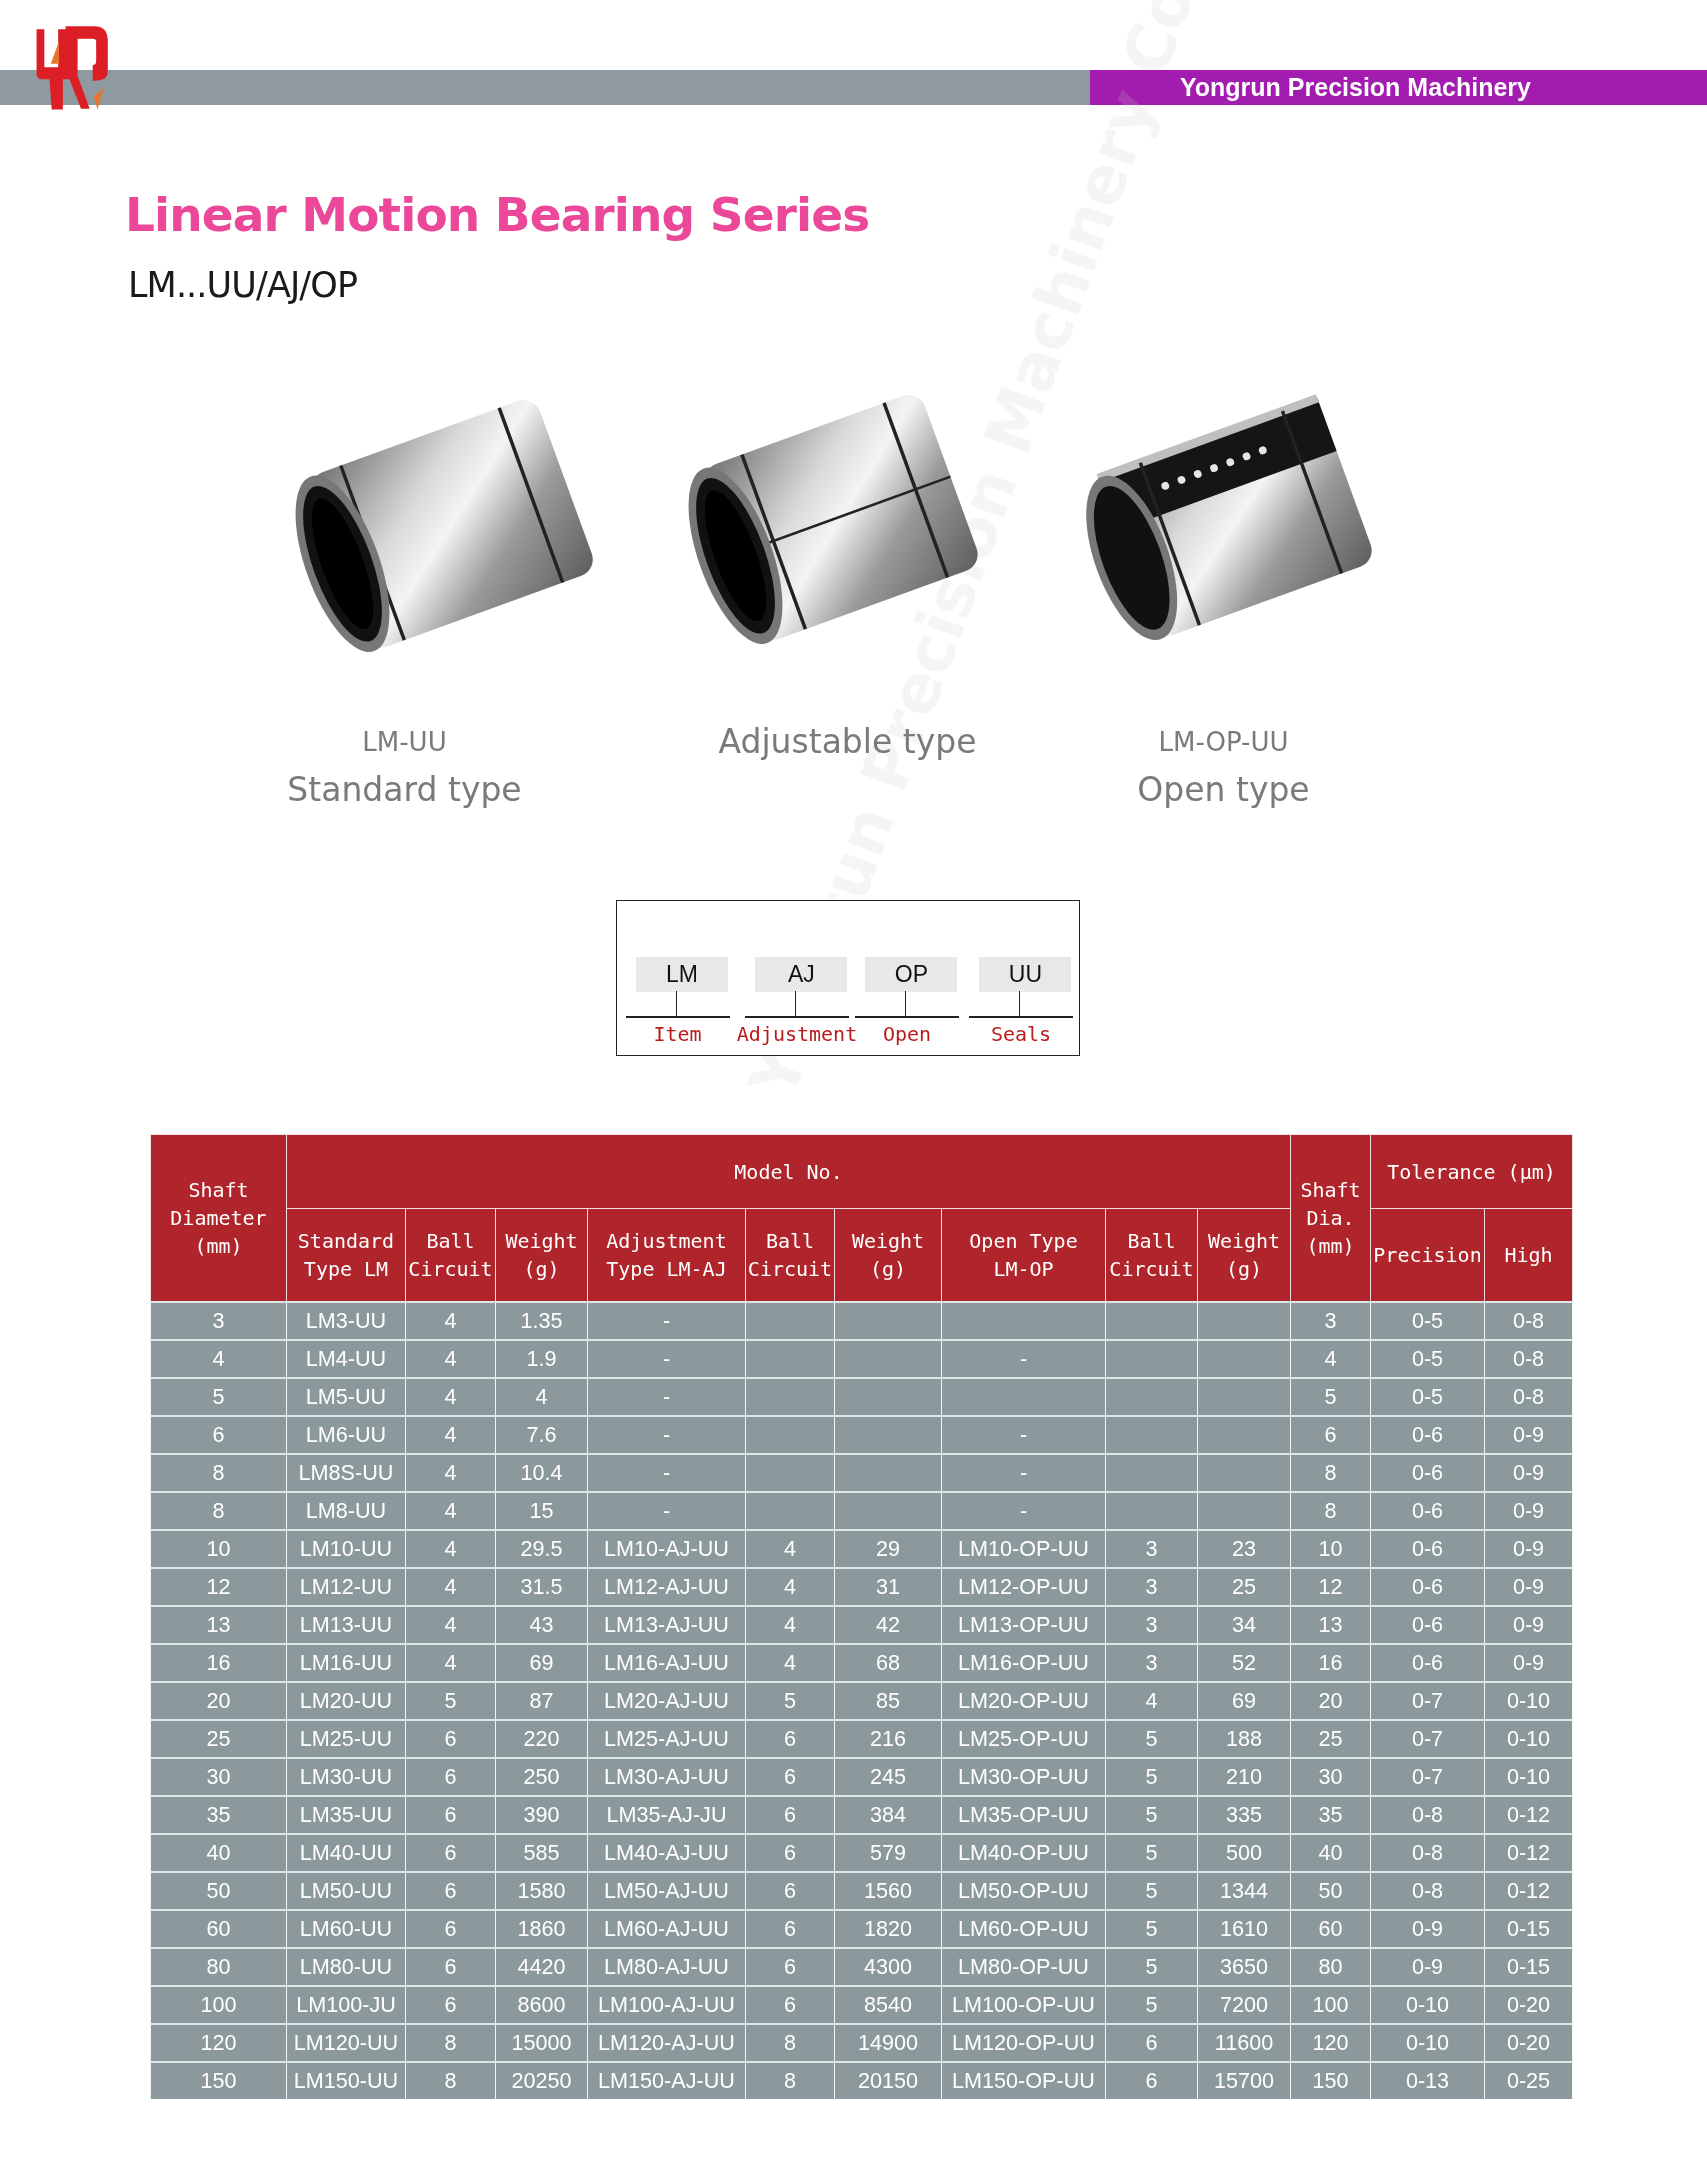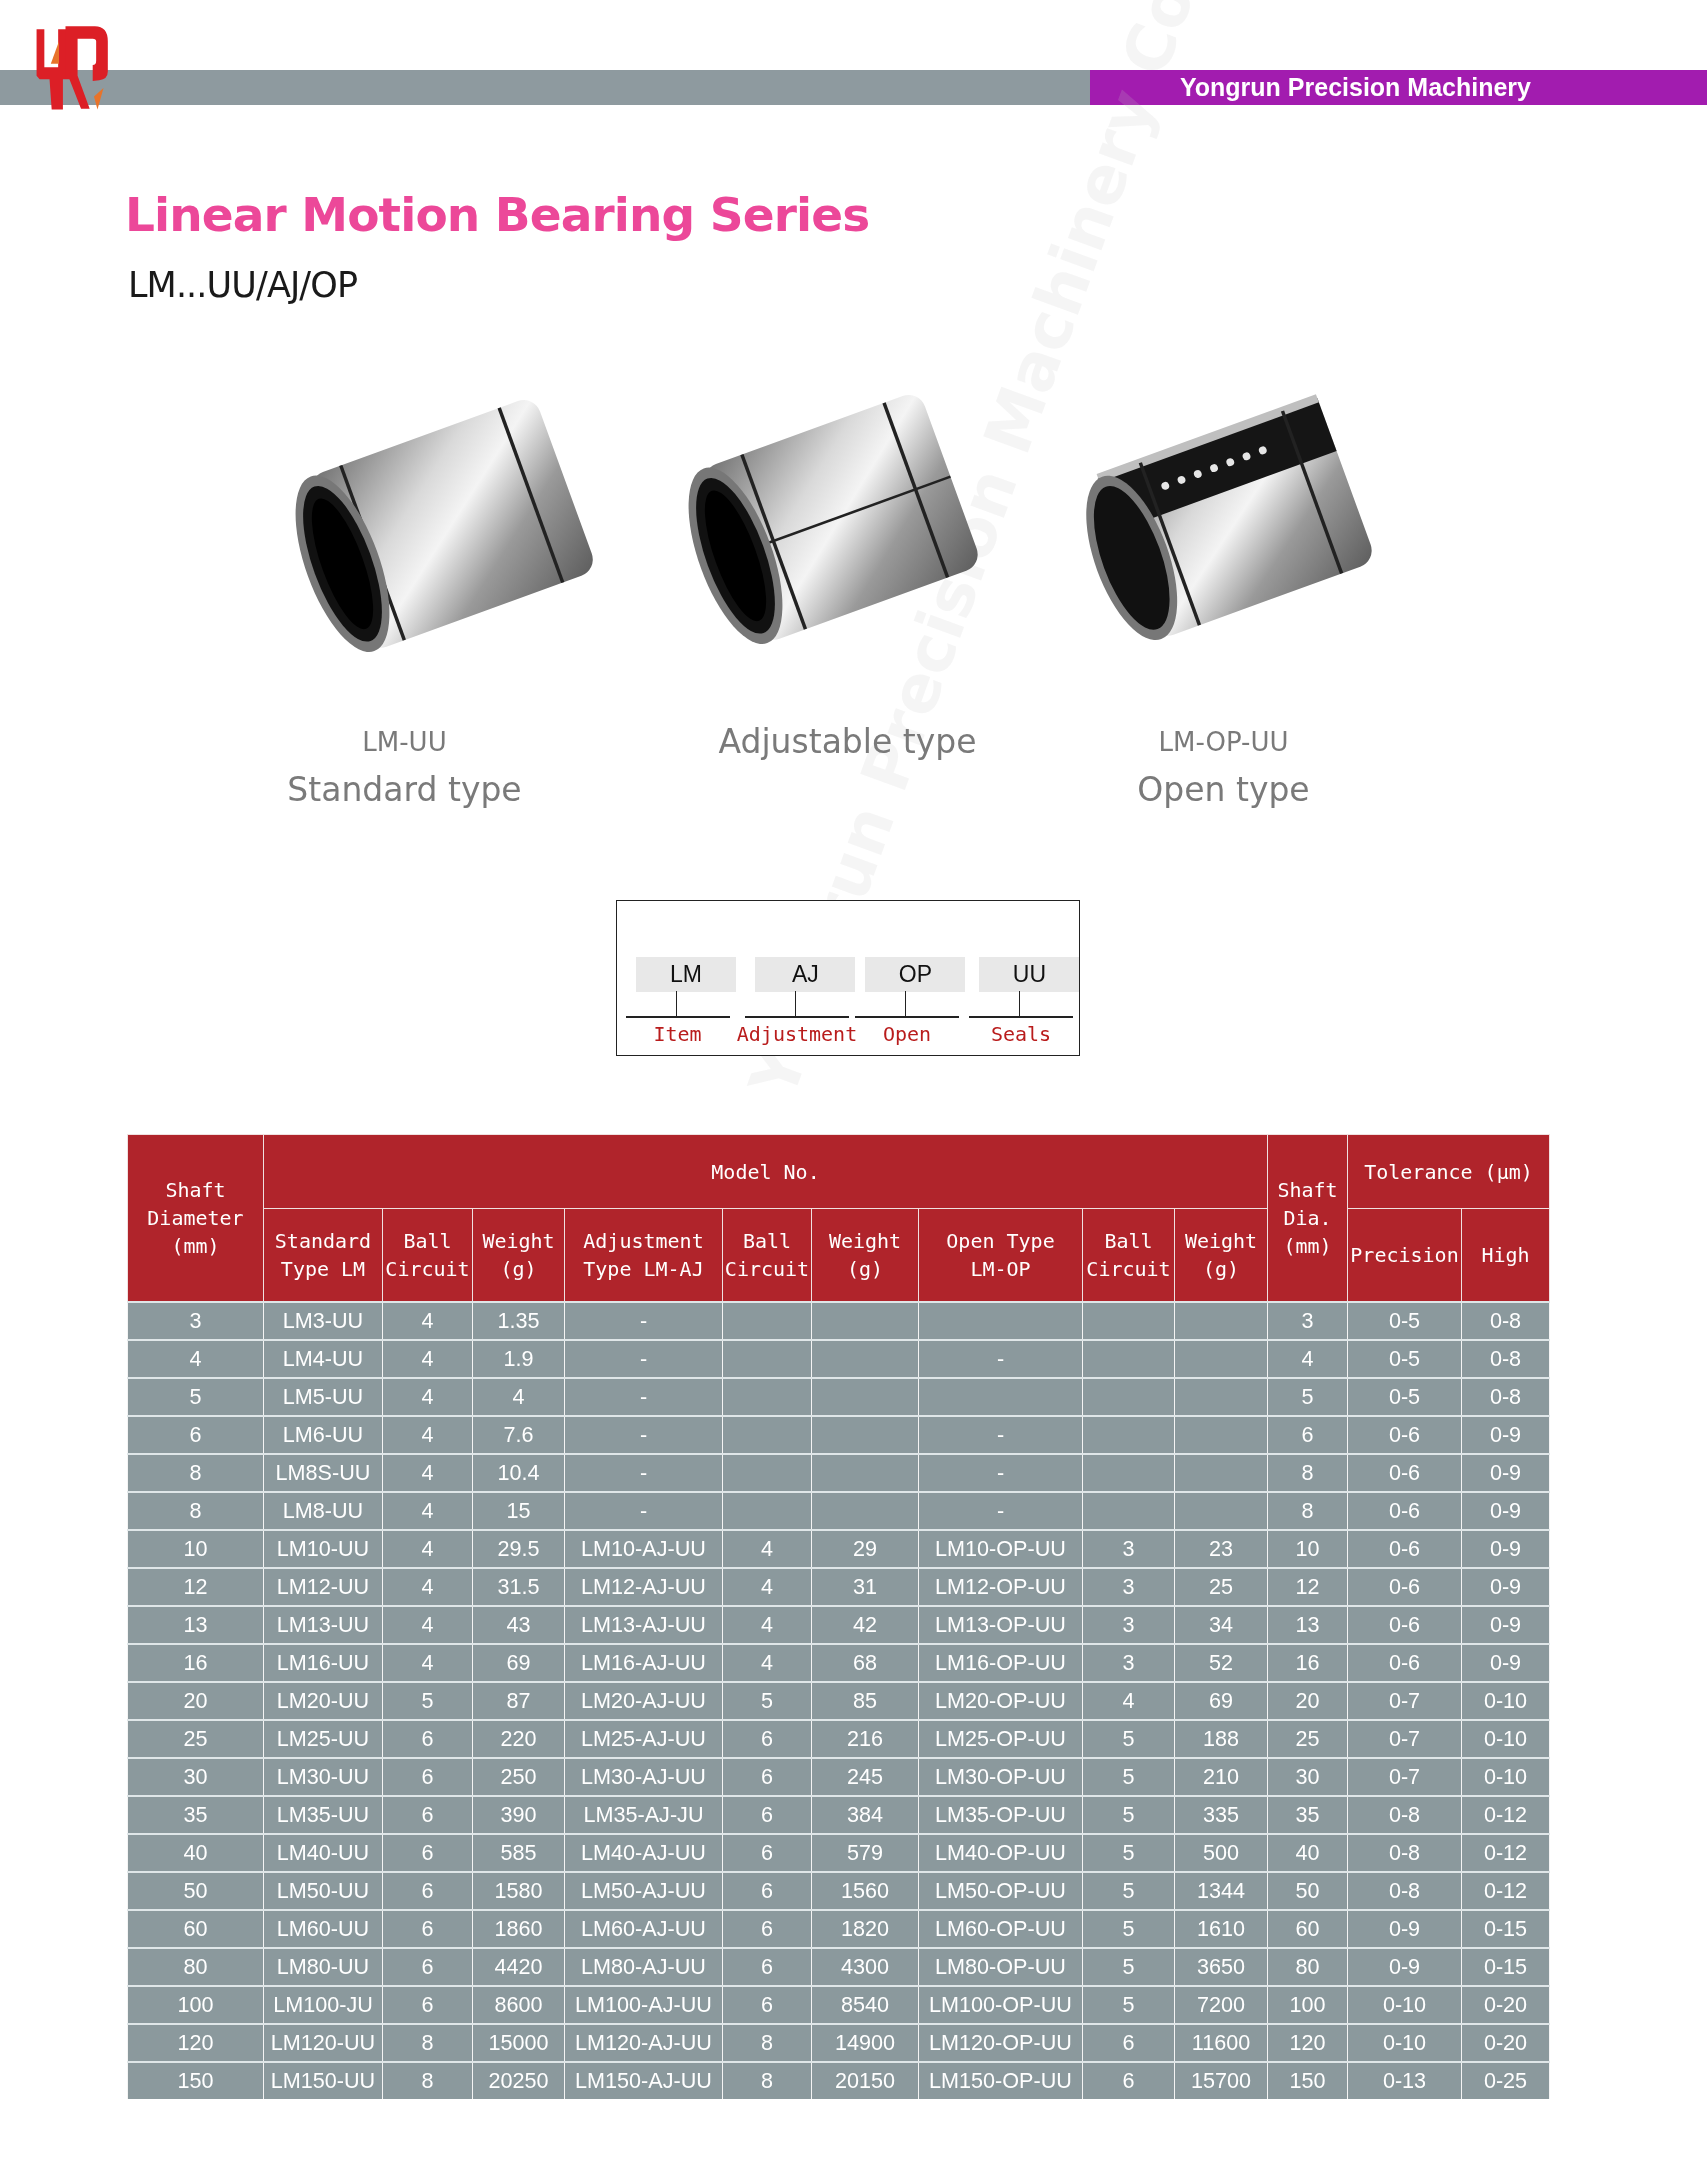--- a/index.html
+++ b/index.html
@@ -19,27 +19,27 @@
   .product { position: absolute; width: 389px; height: 346px; }
   .product-label { position: absolute; width: 389px; text-align: center; color: #7a7a7a; font-family: "DejaVu Sans", sans-serif; }
   .product-label .code { display: block; font-size: 26px; line-height: 48px; }
   .product-label .type { display: block; font-size: 33px; line-height: 48px; }
 
   
   .spec-box { position: absolute; left: 616px; top: 900px; width: 464px; height: 156px; border: 1.7px solid #222; box-sizing: border-box; background: #fff; }
   .spec-head { height: 32px; background: #ebebeb; text-align: center; font-family: "DejaVu Sans Mono", monospace; font-size: 20px; line-height: 34px; color: #111; border-bottom: 0.9px solid #ddd; }
   .spec-items { position: absolute; left: 0; top: 32px; width: 100%; height: 122px; }
   .spec-item { position: absolute; top: 0; width: 104px; height: 122px; }
-  .spec-code { position: absolute; top: 24px; left: 10.4px; width: 100px; height: 35px; background: #e8e8e8; text-align: center; font-family: "Liberation Sans", sans-serif; font-size: 23px; line-height: 35px; color: #111; }
+  .spec-code { position: absolute; top: 24px; left: 10.4px; width: 92px; height: 35px; background: #e8e8e8; text-align: center; font-family: "Liberation Sans", sans-serif; font-size: 23px; line-height: 35px; color: #111; }
   .spec-stem { position: absolute; top: 58px; left: 50px; width: 1.3px; height: 26px; background: #222; }
   .spec-line { position: absolute; top: 83px; left: 0; width: 104px; height: 2.2px; background: #222; }
   .spec-label { position: absolute; top: 86px; left: -13px; width: 130px; text-align: center; font-family: "DejaVu Sans Mono", monospace; font-size: 20px; line-height: 30px; color: #b91c1c; }
 
   
-  .spec-table { position: absolute; left: 127px; top: 1134px; border-collapse: collapse; table-layout: fixed; font-family: "DejaVu Sans Mono", monospace; }
+  .spec-table { position: absolute; left: 150px; top: 1134px; border-collapse: collapse; table-layout: fixed; font-family: "DejaVu Sans Mono", monospace; }
   .spec-table th { background: #b0242b; color: #fff; font-weight: normal; font-size: 20px; line-height: 28px; border: 1.3px solid #f0e0e0; padding: 0; text-align: center; }
   .spec-table td { background: #8b999d; color: #fff; font-family: "Liberation Sans", sans-serif; font-size: 21.6px; height: 36px; border-left: 1.3px solid #f4f4f4; border-right: 1.3px solid #f4f4f4; border-top: 2.6px solid #dfe6e8; padding: 0; text-align: center; }
   .spec-table tr.hdr1 th { height: 40px; }
   .spec-table tr.hdr2 th { height: 92px; }
 
   
   .watermark { position: absolute; left: 735px; top: 1081px; transform: rotate(-70deg); transform-origin: left top; font-family: "DejaVu Sans", sans-serif; font-weight: bold; font-size: 65px; color: rgba(200,200,200,0.18); white-space: nowrap; pointer-events: none; }
 </style>
 </head>
 <body>

